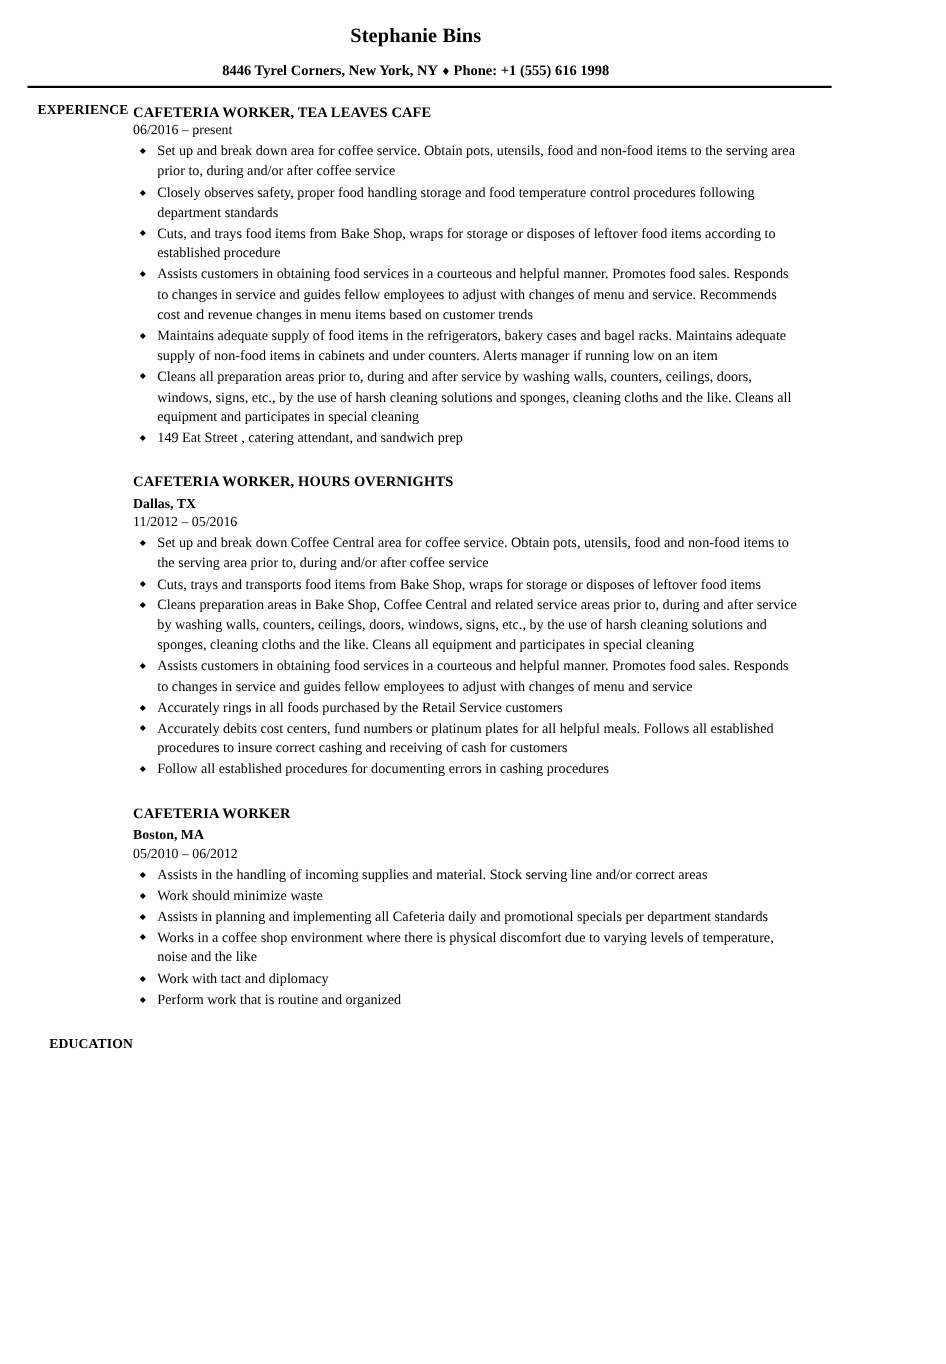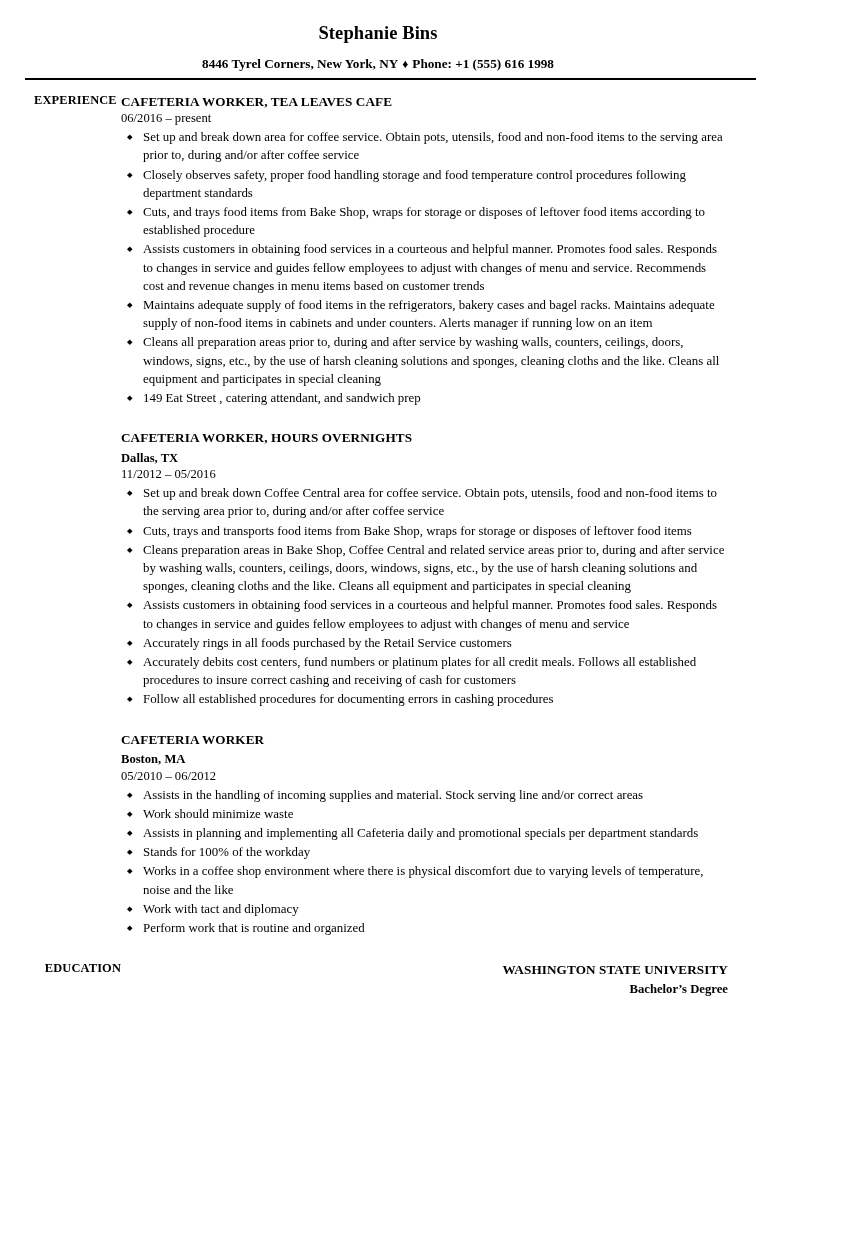--- a/index.html
+++ b/index.html
@@ -165,44 +165,39 @@
       <div class="job">
         <div class="job-title">CAFETERIA WORKER, HOURS OVERNIGHTS</div>
         <div class="job-location">Dallas, TX</div>
         <div class="job-dates">11/2012 – 05/2016</div>
         <ul class="bullets">
           <li>Set up and break down Coffee Central area for coffee service. Obtain pots, utensils, food and non-food items to the serving area prior to, during and/or after coffee service</li>
           <li>Cuts, trays and transports food items from Bake Shop, wraps for storage or disposes of leftover food items</li>
           <li>Cleans preparation areas in Bake Shop, Coffee Central and related service areas prior to, during and after service by washing walls, counters, ceilings, doors, windows, signs, etc., by the use of harsh cleaning solutions and sponges, cleaning cloths and the like. Cleans all equipment and participates in special cleaning</li>
           <li>Assists customers in obtaining food services in a courteous and helpful manner. Promotes food sales. Responds to changes in service and guides fellow employees to adjust with changes of menu and service</li>
           <li>Accurately rings in all foods purchased by the Retail Service customers</li>
-          <li>Accurately debits cost centers, fund numbers or platinum plates for all credit meals. Follows all established procedures to insure correct cashing and receiving of cash for customers</li>
+          <li>Accurately debits cost centers, fund numbers or platinum plates for all helpful meals. Follows all established procedures to insure correct cashing and receiving of cash for customers</li>
           <li>Follow all established procedures for documenting errors in cashing procedures</li>
         </ul>
       </div>
 
       <div class="job">
         <div class="job-title">CAFETERIA WORKER</div>
         <div class="job-location">Boston, MA</div>
         <div class="job-dates">05/2010 – 06/2012</div>
         <ul class="bullets">
           <li>Assists in the handling of incoming supplies and material. Stock serving line and/or correct areas</li>
           <li>Work should minimize waste</li>
           <li>Assists in planning and implementing all Cafeteria daily and promotional specials per department standards</li>
-          <li>Stands for 100% of the workday</li>
           <li>Works in a coffee shop environment where there is physical discomfort due to varying levels of temperature, noise and the like</li>
           <li>Work with tact and diplomacy</li>
           <li>Perform work that is routine and organized</li>
         </ul>
       </div>
 
     </div>
   </div>
 
   <div class="section" id="education-section">
     <div class="section-label">EDUCATION</div>
-    <div class="section-body">
-      <div class="edu-school">WASHINGTON STATE UNIVERSITY</div>
-      <div class="edu-degree">Bachelor’s Degree</div>
-    </div>
   </div>
 
 </div>
 
 </body></html>

